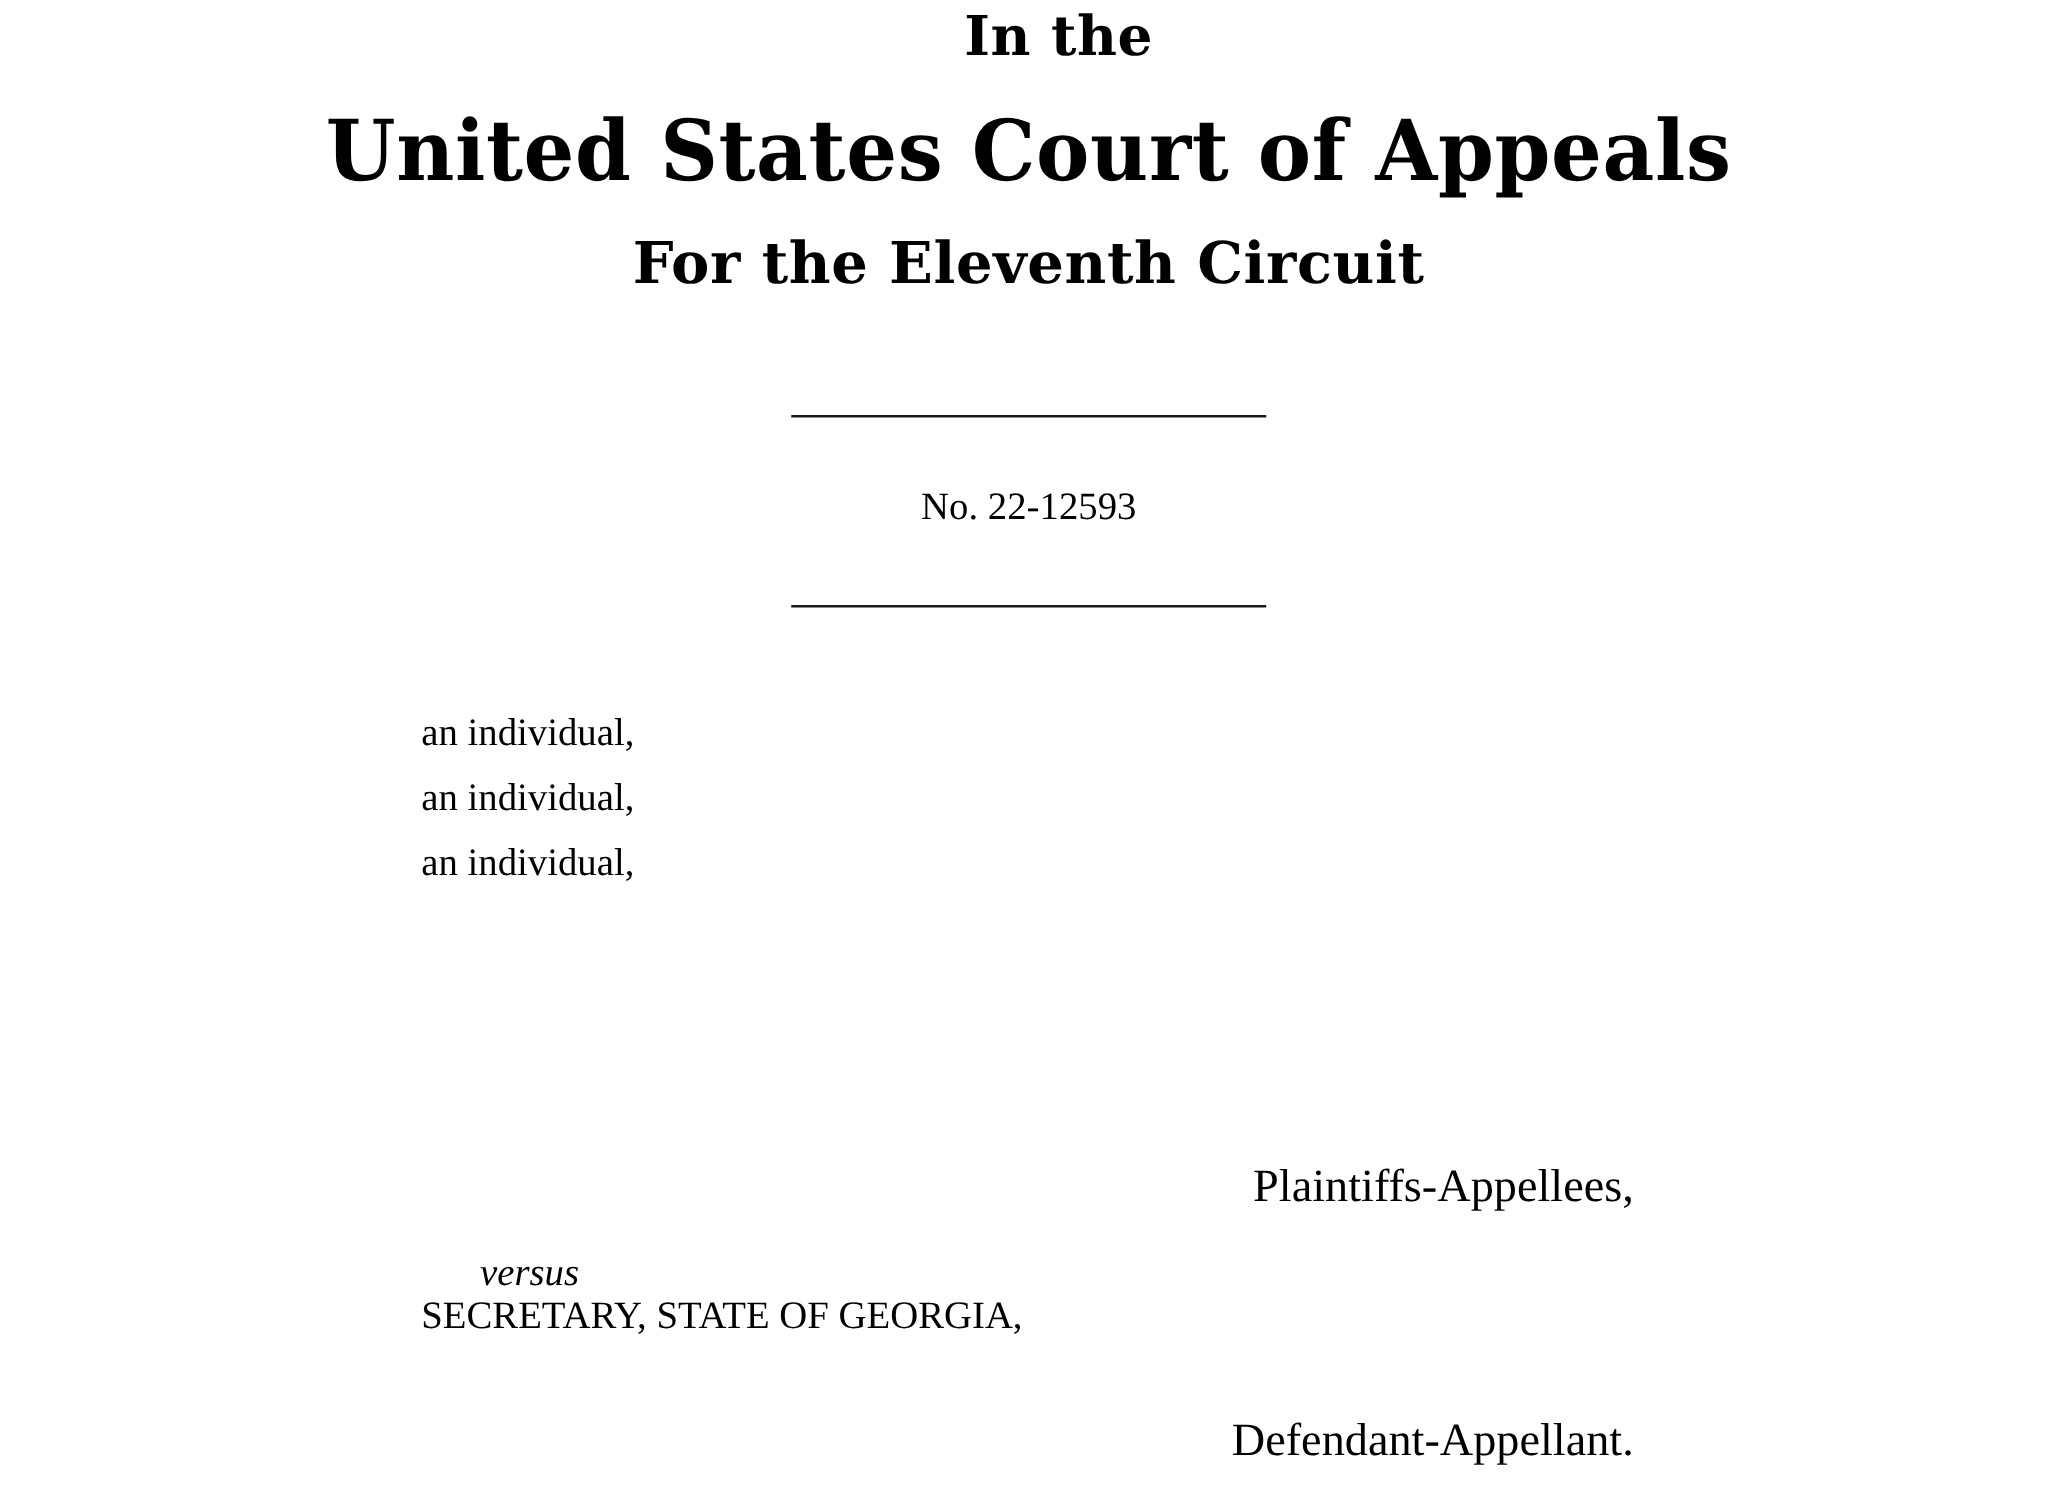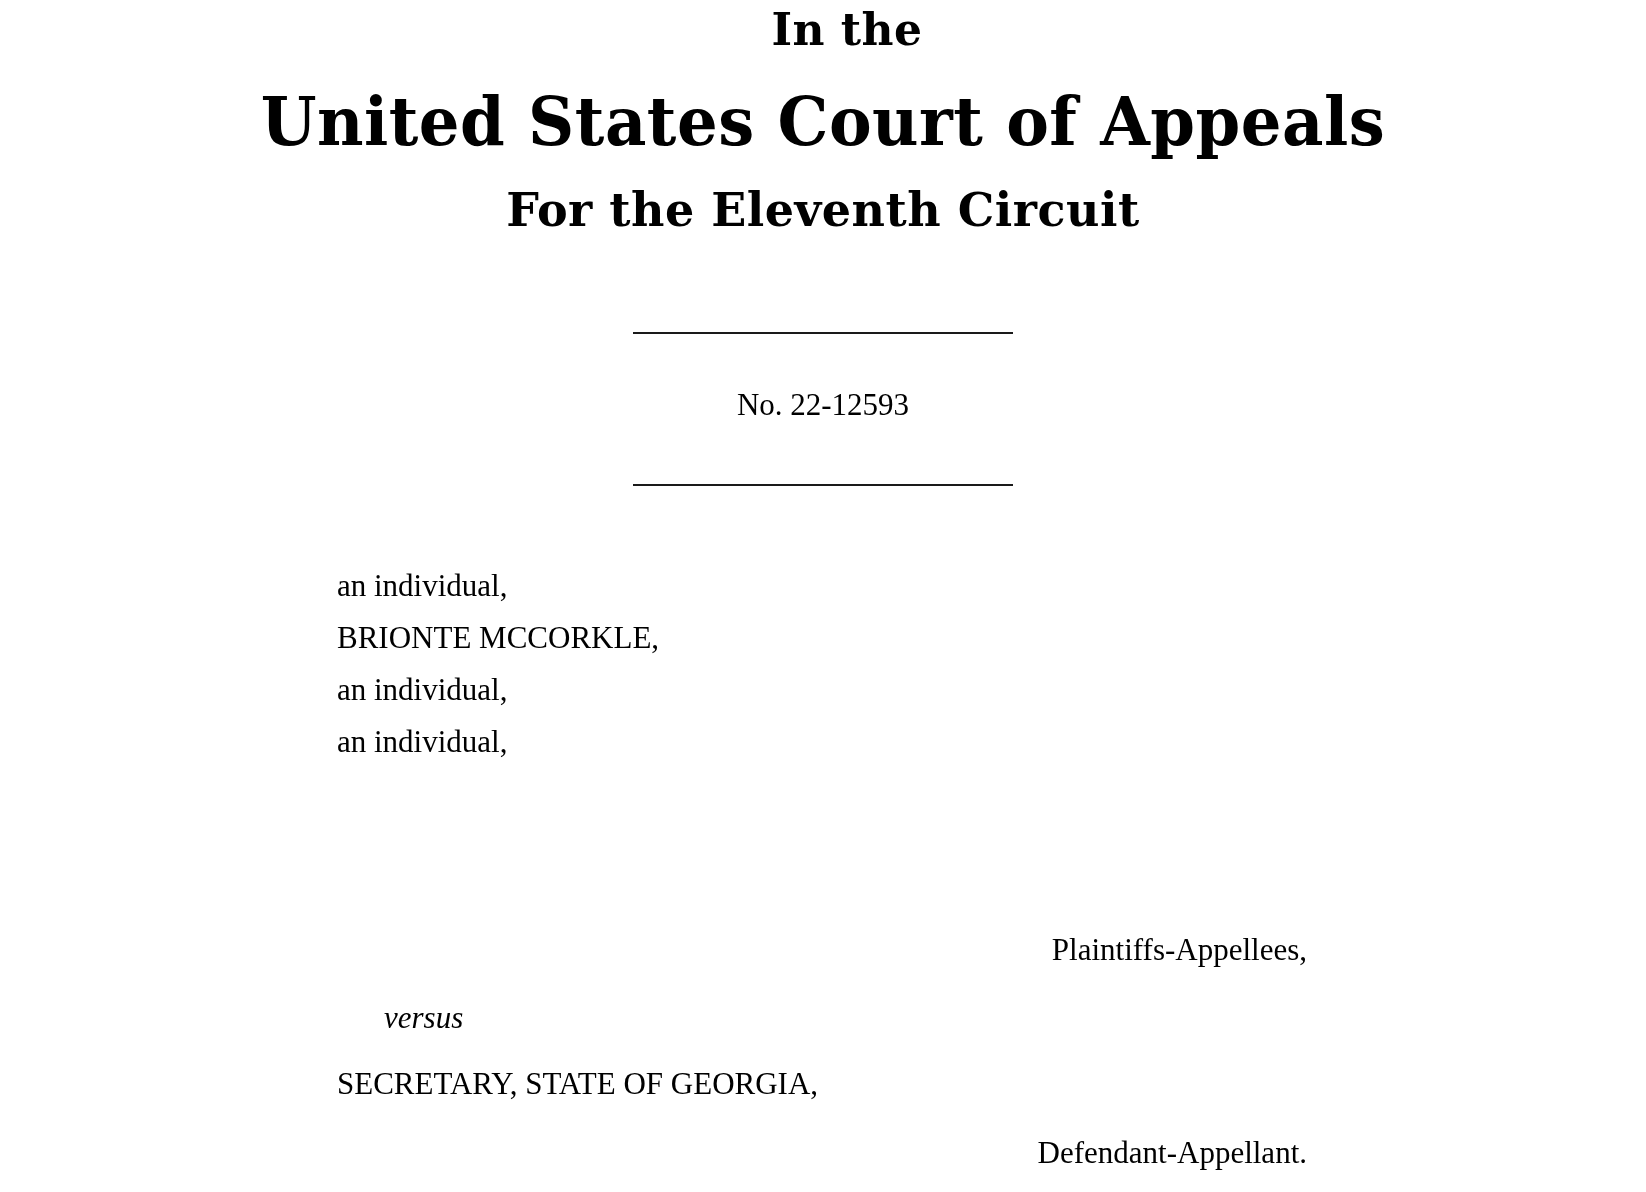--- a/index.html
+++ b/index.html
@@ -8,42 +8,41 @@
   .center { position: absolute; left: 0; width: 1646px; text-align: center; white-space: nowrap; }
   .blackletter { font-family: "DejaVu Serif", "Liberation Serif", serif; font-weight: bold; letter-spacing: 0.5px; }
   .in-the { top: 2px; font-size: 44px; line-height: 56px; margin-left: 24px; }
   .court { top: 82px; font-size: 64px; line-height: 80px; transform: scaleY(1.05); }
   .circuit { top: 180px; font-size: 46px; line-height: 60px; }
   .rule { position: absolute; left: 633px; width: 380px; height: 0; border-top: 2px solid #1a1a1a; }
   .caseno { top: 385px; font-size: 31px; line-height: 40px; }
   .text { position: absolute; left: 337px; font-size: 31px; line-height: 52px; white-space: nowrap; }
   .parties { top: 560px; }
   .parties div { height: 52px; }
-  .right { position: absolute; right: 339px; font-size: 31px; line-height: 40px; white-space: nowrap; text-align: right; }
+  .right { position: absolute; right: 339px; font-size: 37px; line-height: 40px; white-space: nowrap; text-align: right; }
   .italic { font-style: italic; margin-left: 47px; }
 </style>
 </head>
 <body>
 
 <div>
   <div class="center blackletter in-the">In the</div>
   <div class="center blackletter court">United States Court of Appeals</div>
   <div class="center blackletter circuit">For the Eleventh Circuit</div>
 
   <div class="rule" style="top:332px;"></div>
   <div class="center caseno">No. 22-12593</div>
   <div class="rule" style="top:484px;"></div>
 
   <div class="text parties">
     <div>an individual,</div>
-    <div>BRIONTE MCCORKLE,</div>
     <div>an individual,</div>
     <div>an individual,</div>
   </div>
 
   <div class="right" style="top:930px;">Plaintiffs-Appellees,</div>
 
   <div class="text italic" style="top:998px; line-height:40px;">versus</div>
 
-  <div class="text" style="top:1064px; line-height:40px;">SECRETARY, STATE OF GEORGIA,</div>
+  <div class="text" style="top:1032px; line-height:40px;">SECRETARY, STATE OF GEORGIA,</div>
 
   <div class="right" style="top:1133px;">Defendant-Appellant.</div>
 </div>
 
 </body></html>

